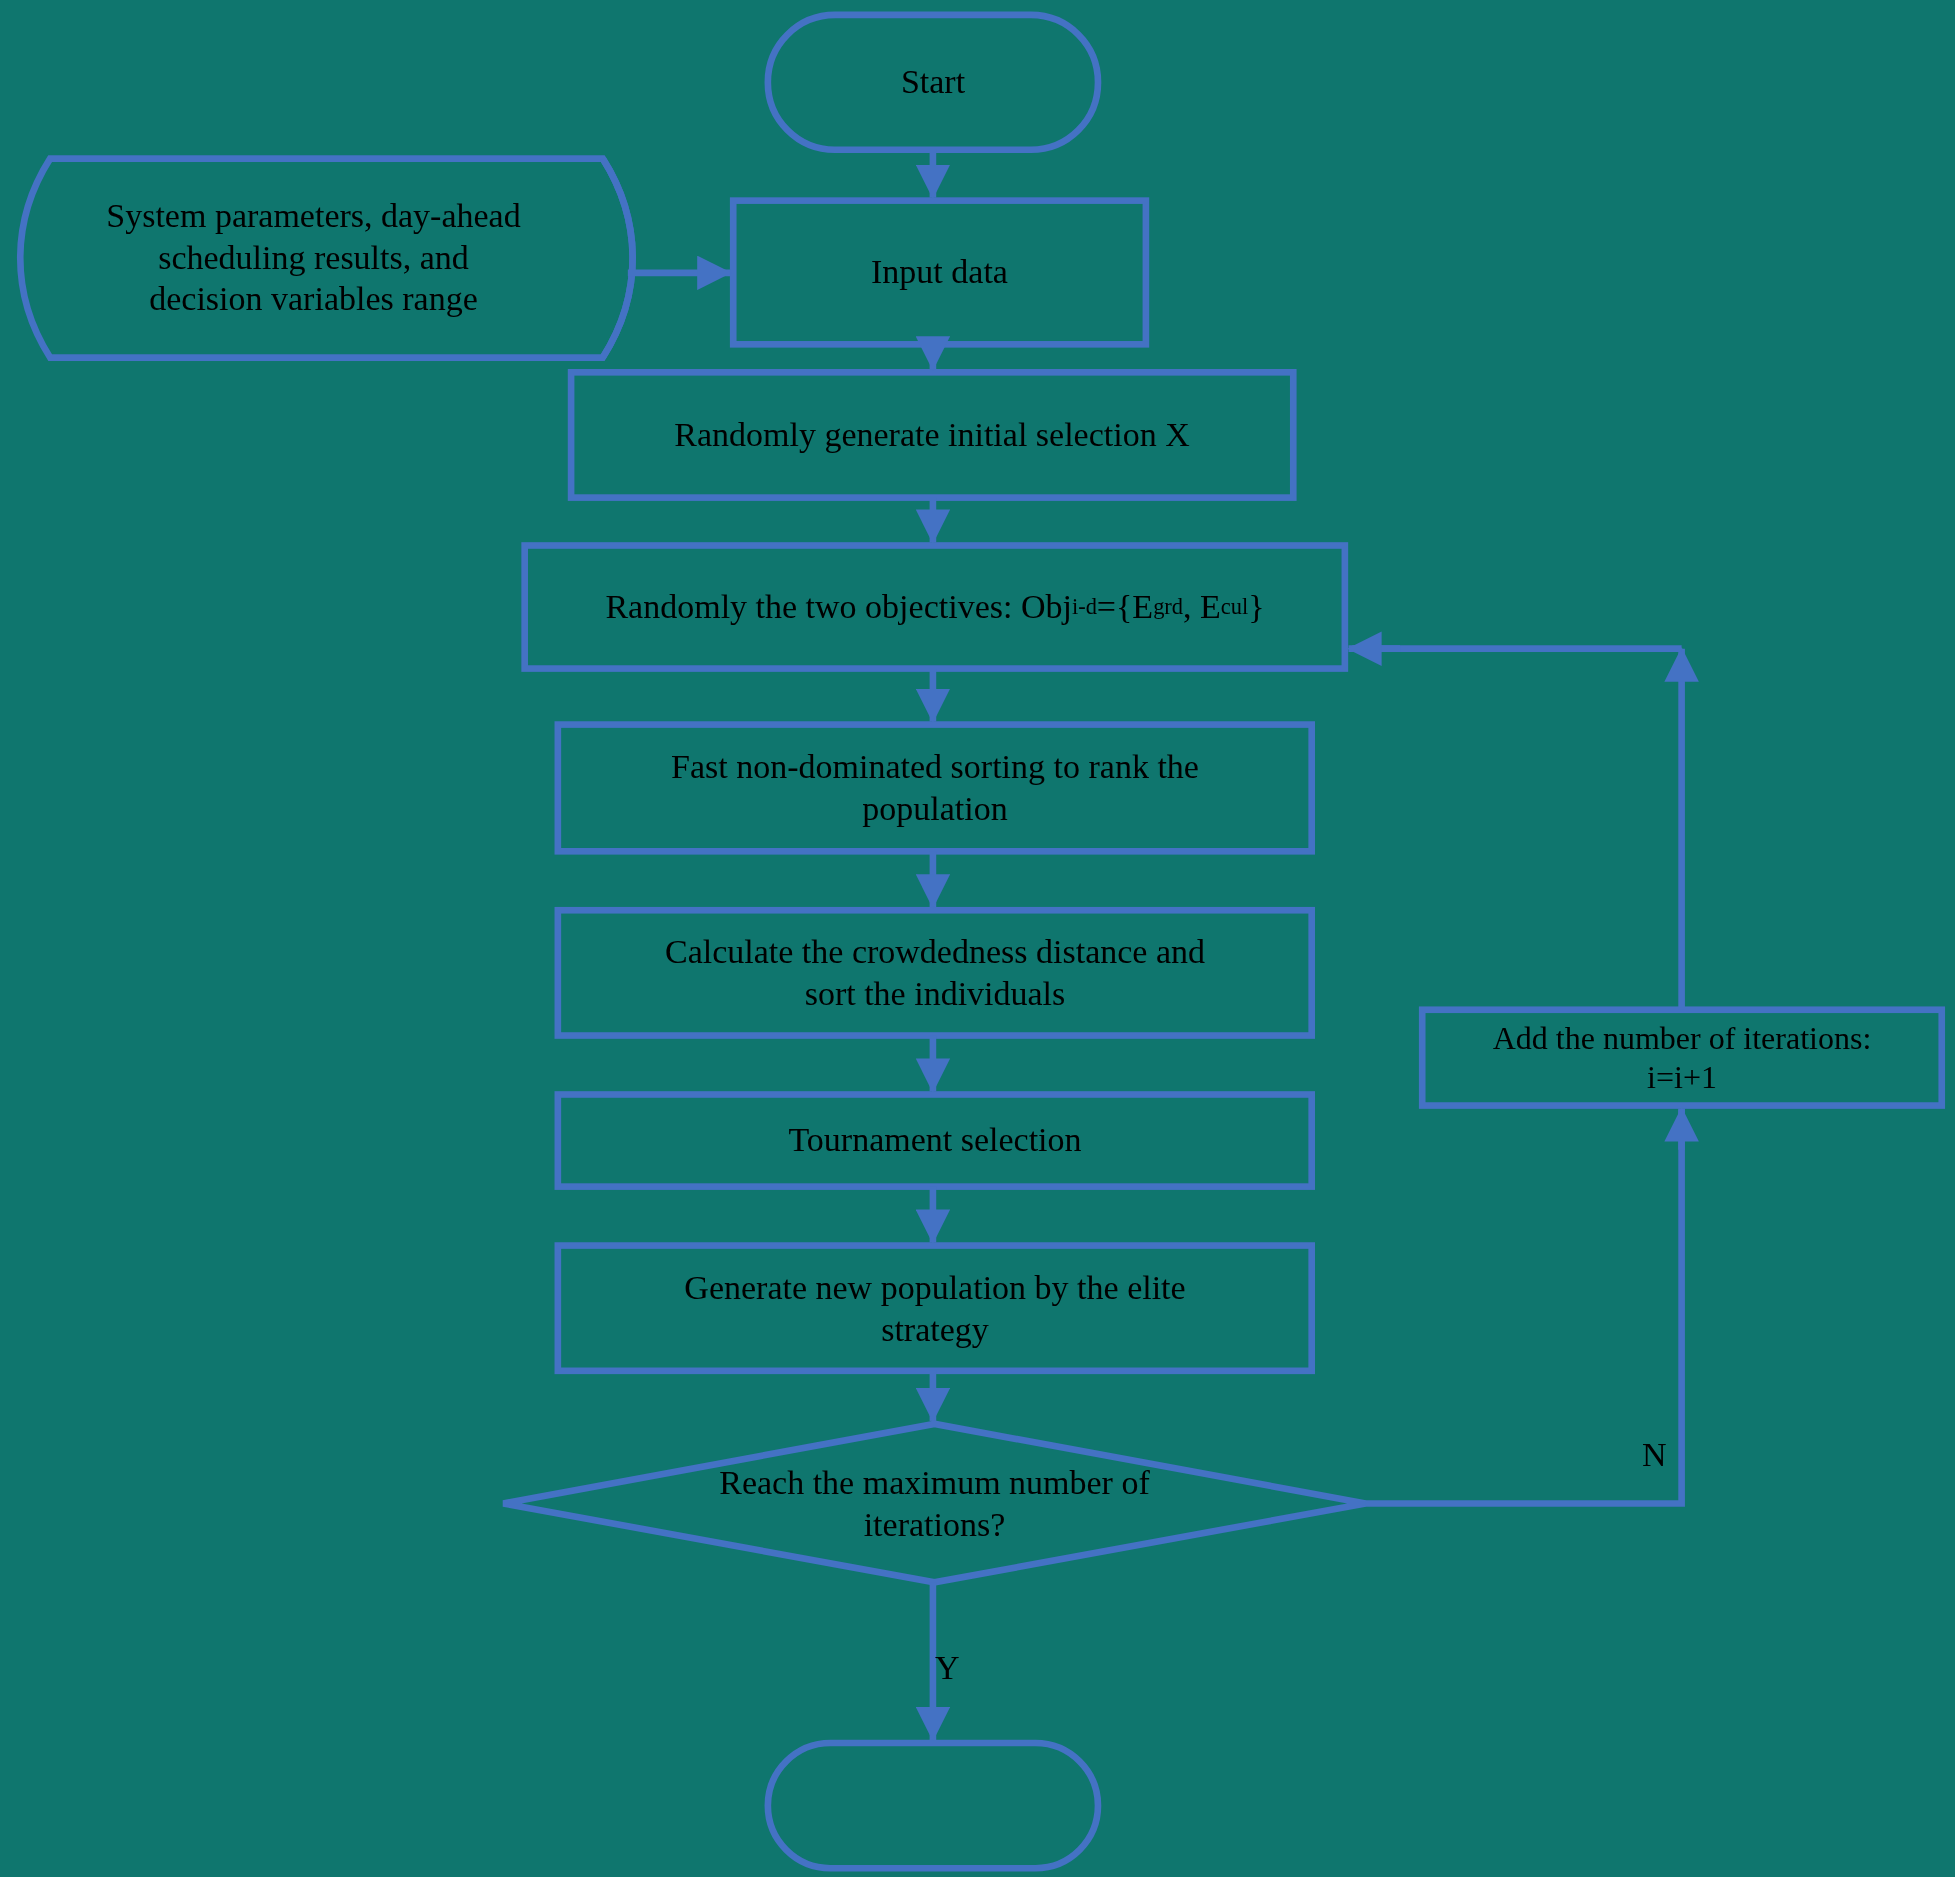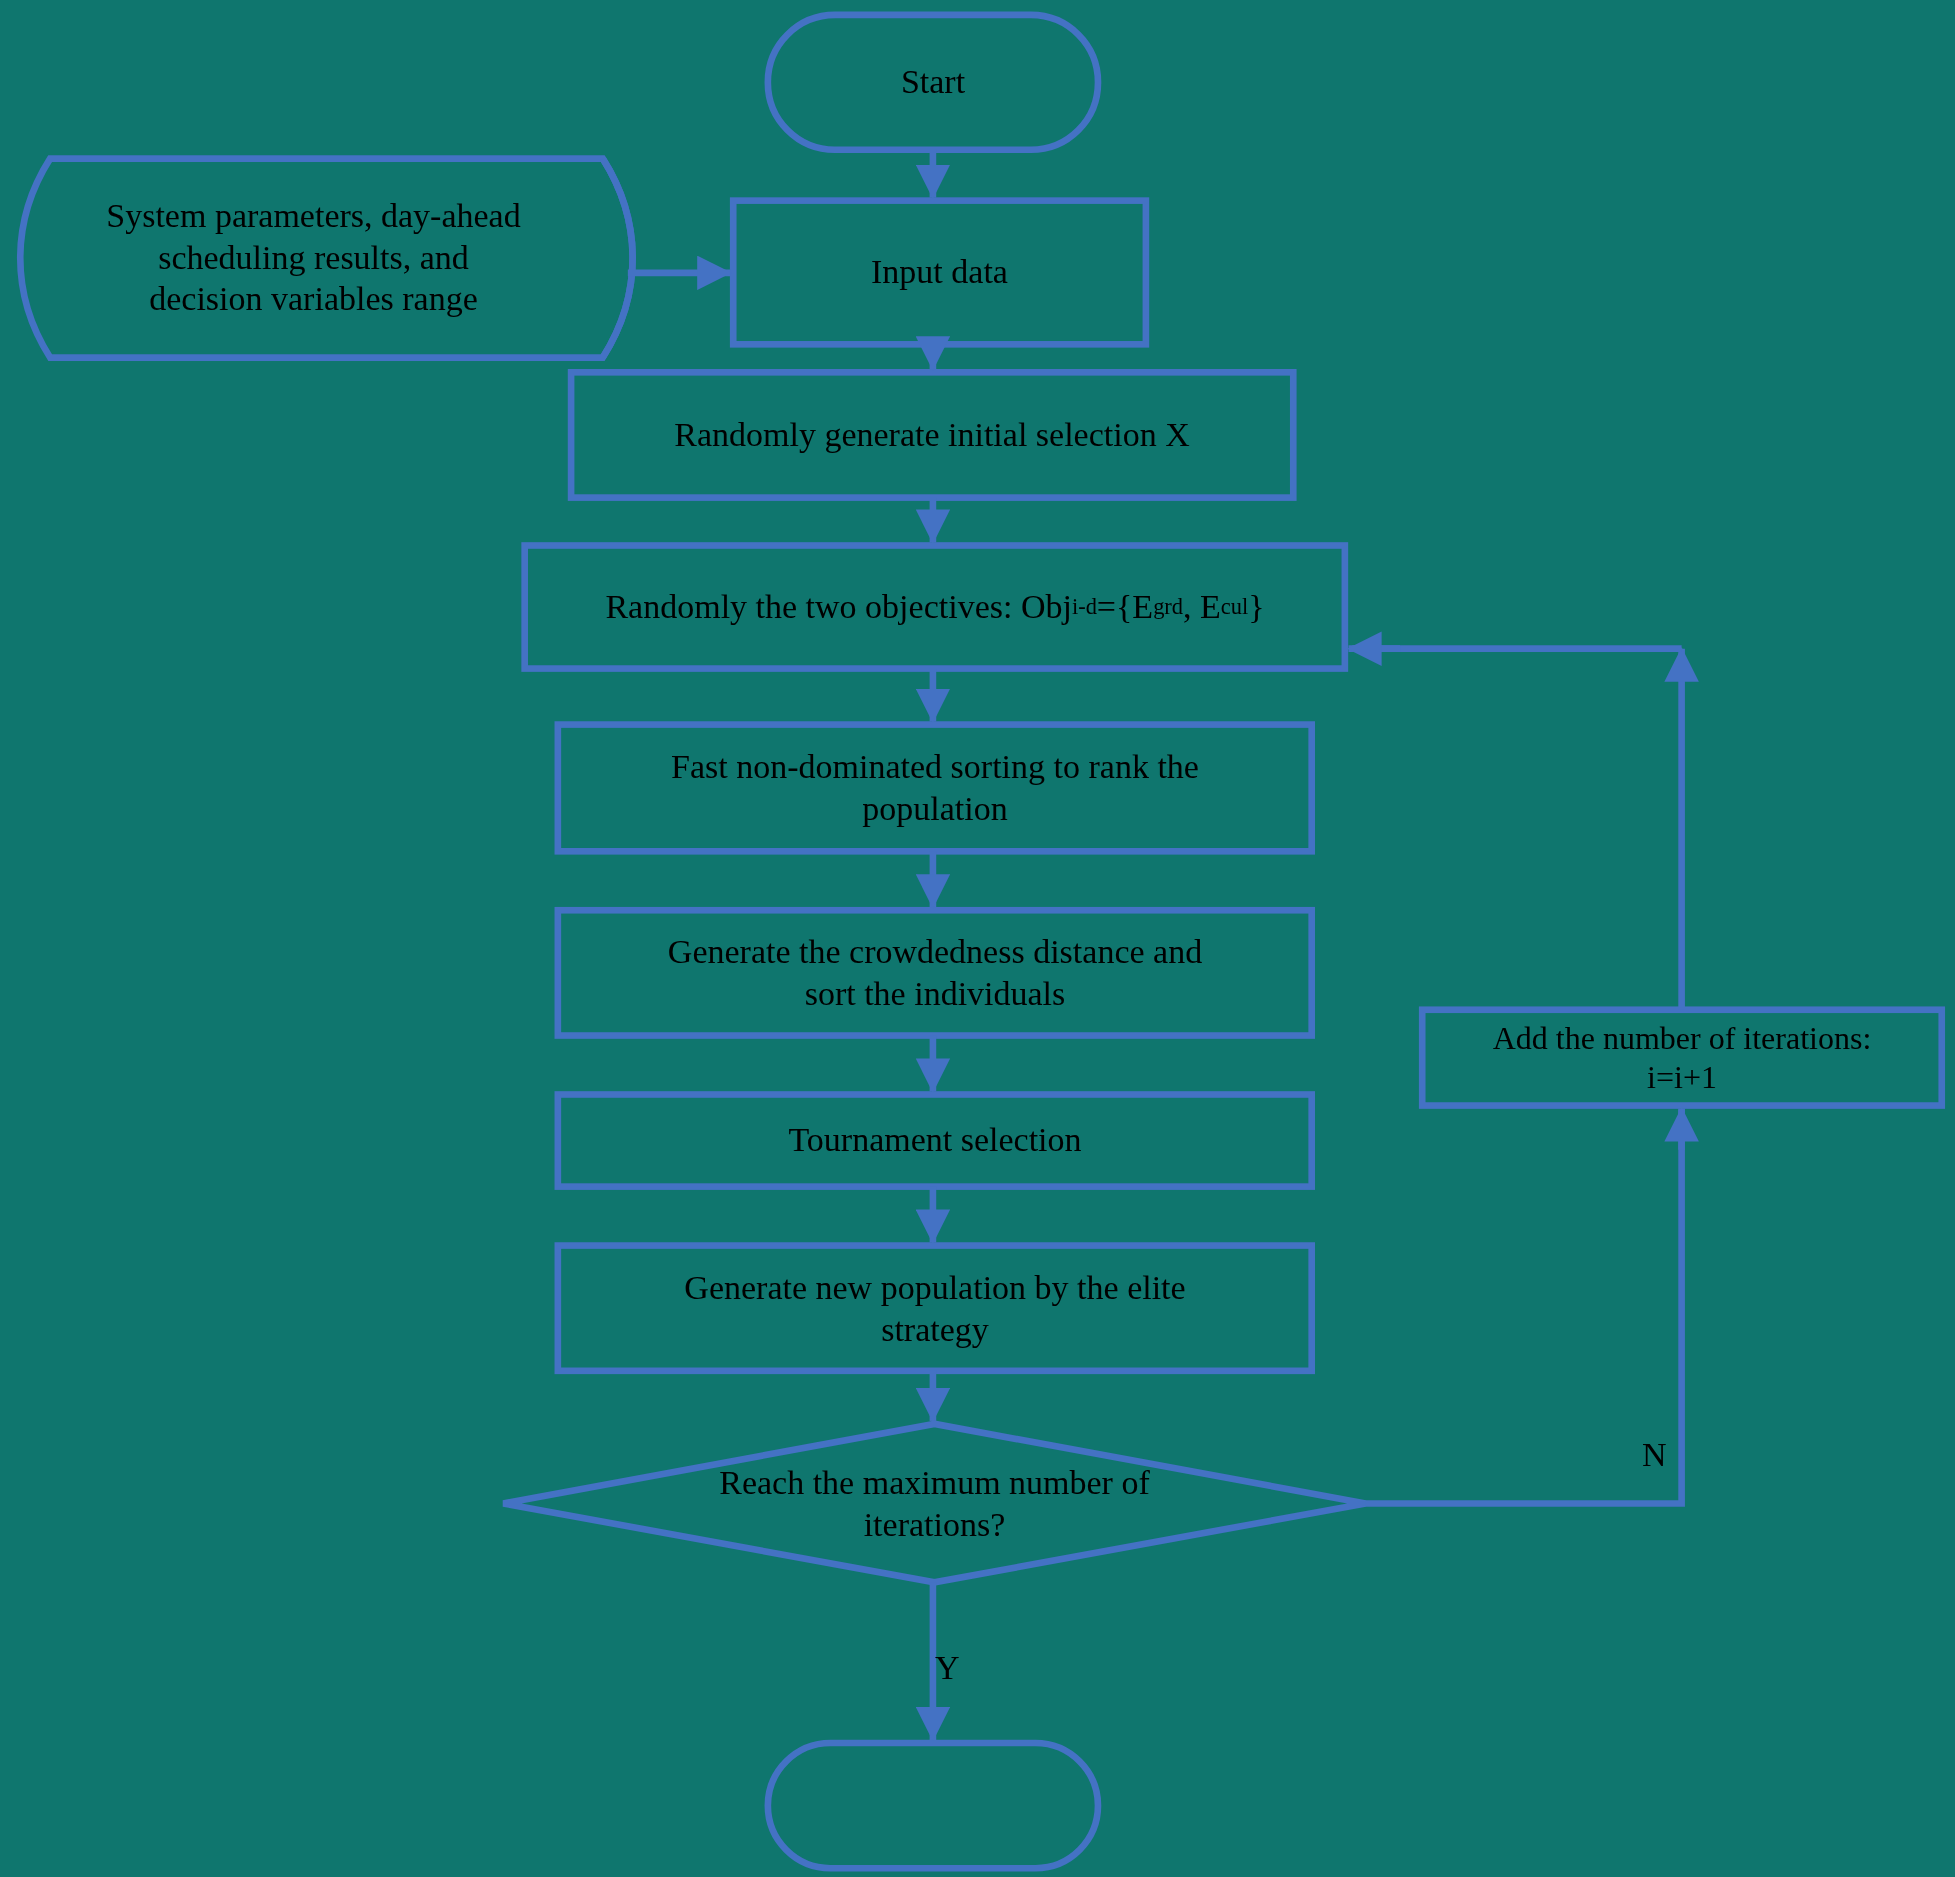--- a/index.html
+++ b/index.html
@@ -93,21 +93,21 @@
 
   <div class="lbl f46" style="left:571px;top:372px;width:722px;height:125px;">Randomly generate initial selection X</div>
 
   <div class="lbl f46" style="left:525px;top:545px;width:820px;height:123px;">
     <span>Randomly the two objectives: Obj</span><span class="sub">i-d</span><span>={E</span><span class="sub">grd</span><span>, E</span><span class="sub">cul</span><span>}</span>
   </div>
 
   <div class="lbl f46" style="left:558px;top:724px;width:754px;height:127px;">Fast non-dominated sorting to rank the
 population</div>
 
-  <div class="lbl f46" style="left:558px;top:910px;width:754px;height:125px;">Generate the crowdedness distance and
+  <div class="lbl f46" style="left:558px;top:910px;width:754px;height:125px;">Calculate the crowdedness distance and
 sort the individuals</div>
 
   <div class="lbl f46" style="left:558px;top:1094px;width:754px;height:92px;font-family:Liberation Serif, serif;">Tournament selection</div>
 
   <div class="lbl f46" style="left:558px;top:1246px;width:754px;height:125px;">Generate new population by the elite
 strategy</div>
 
   <div class="lbl f46" style="left:577px;top:1430px;width:715px;height:147px;">Reach the maximum number of
 iterations?</div>
 

